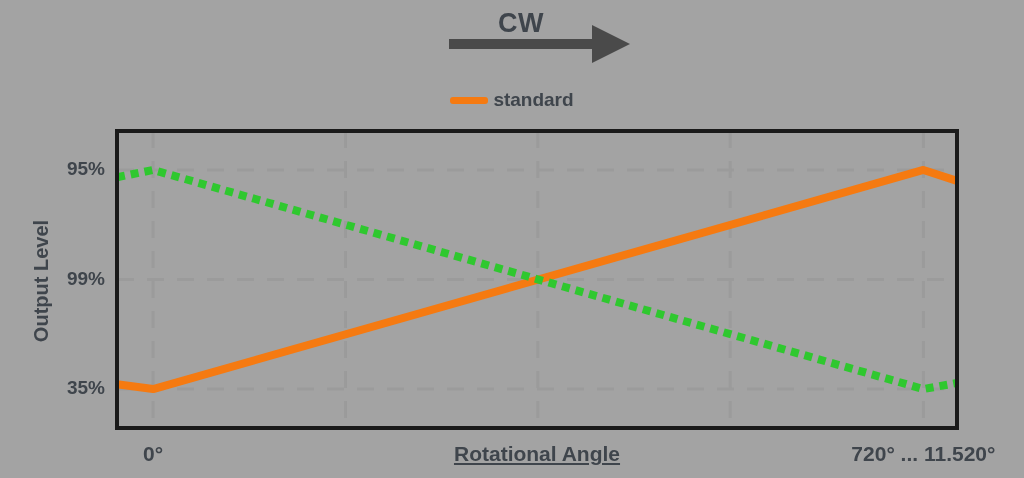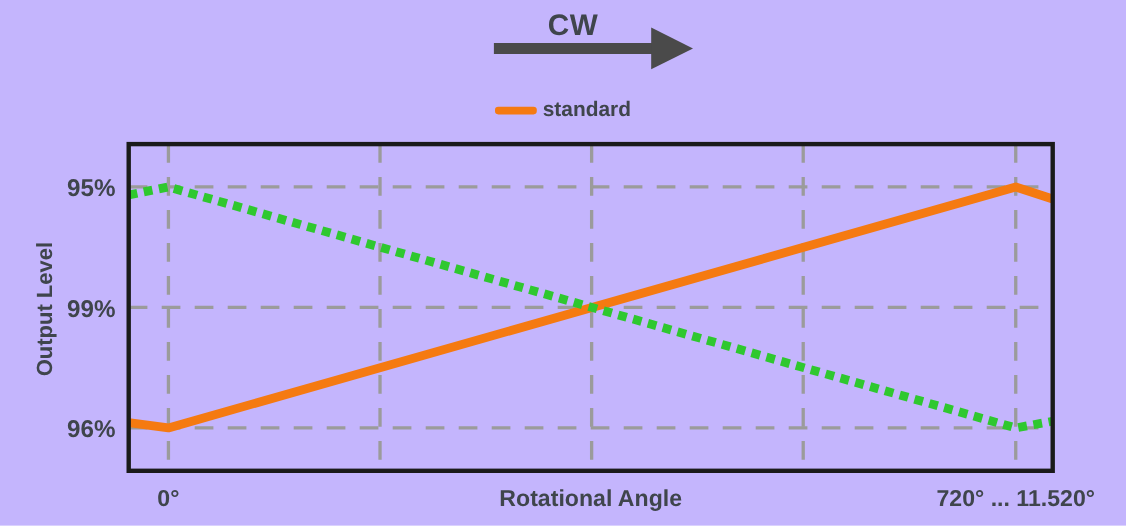--- a/index.html
+++ b/index.html
@@ -1,17 +1,17 @@
 <!DOCTYPE html>
 <html><head>
 <meta charset="utf-8">
 <style>
   html,body { margin:0; padding:0; background:#ffffff; }
   .page {
-    position:relative; width:1024px; height:478px; background:#c4b5fd;
+    position:relative; width:1024px; height:478px; background:#a3a3a3;
     font-family:"Liberation Sans", sans-serif; font-weight:700; color:#3F454C;
     overflow:hidden;
   }
   .abs { position:absolute; }
   #cw-label {
     left:421px; top:8px; width:200px; text-align:center;
     font-size:27px; letter-spacing:0.5px; color:#3F454C;
   }
   #plot-svg { position:absolute; left:0; top:0; width:1024px; height:478px; }
   .legend {
@@ -20,25 +20,25 @@
     font-size:19px;
   }
   .legend-item { display:flex; align-items:center; gap:5px; }
   .swatch { display:inline-block; width:38px; height:7px; border-radius:3px; }
   .swatch-dashed { width:46px; border-radius:0; }
   #y-axis-label {
     left:-29px; top:270px; width:140px; height:22px; text-align:center;
     font-size:20px; transform:rotate(-90deg);
   }
   #x-axis-label {
-    left:337px; top:442px; width:400px; text-align:center; font-size:21px;
+    left:337px; top:442px; width:400px; text-align:center; font-size:21px;text-decoration:underline;
   }
   .tick-y {
     position:absolute; left:45px; width:60px; text-align:right;
-    font-size:22px; color:#3F454C;
+    font-size:19px; color:#3F454C;
   }
   .tick-x {
     position:absolute; width:260px; text-align:center;
     font-size:21px; color:#3F454C;
   }
 </style>
 </head>
 <body>
 
 <div class="page">
@@ -74,18 +74,18 @@
     </div>
   </div>
 
   <div class="abs" id="y-axis-label">Output Level</div>
 
   <div class="abs" id="x-axis-label">Rotational Angle</div>
 
   <div id="tick-labels">
       <div class="tick-y" style="top: 157.951px;">95%</div>
       <div class="tick-y" style="top: 267.5px;">99%</div>
-      <div class="tick-y" style="top: 377.049px;">96%</div>
+      <div class="tick-y" style="top: 377.049px;">35%</div>
       <div class="tick-x" style="left: 23.12px; top: 442px;">0°</div>
       <div class="tick-x" style="left: 793.4px; top: 442px;">720° ... 11.520°</div>
     </div>
 
 </div>
 
 </body></html>

